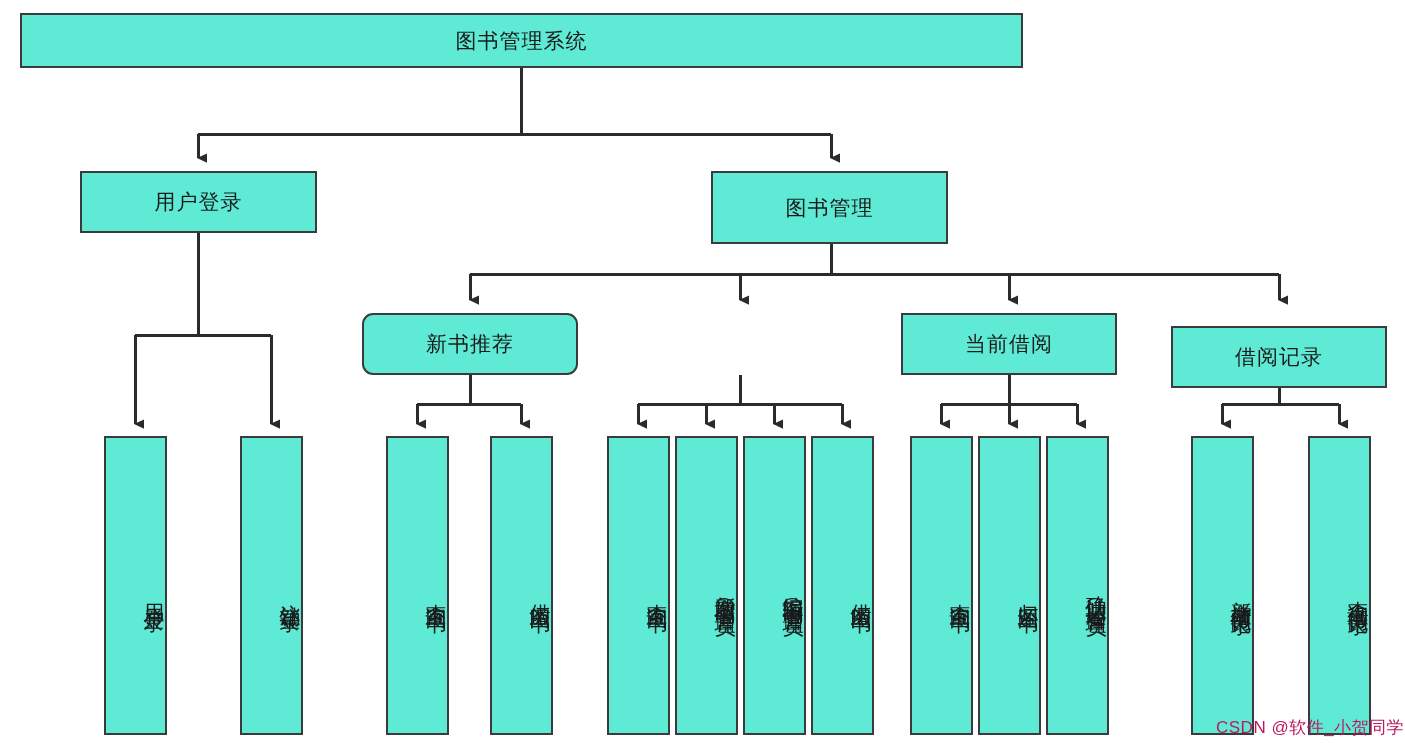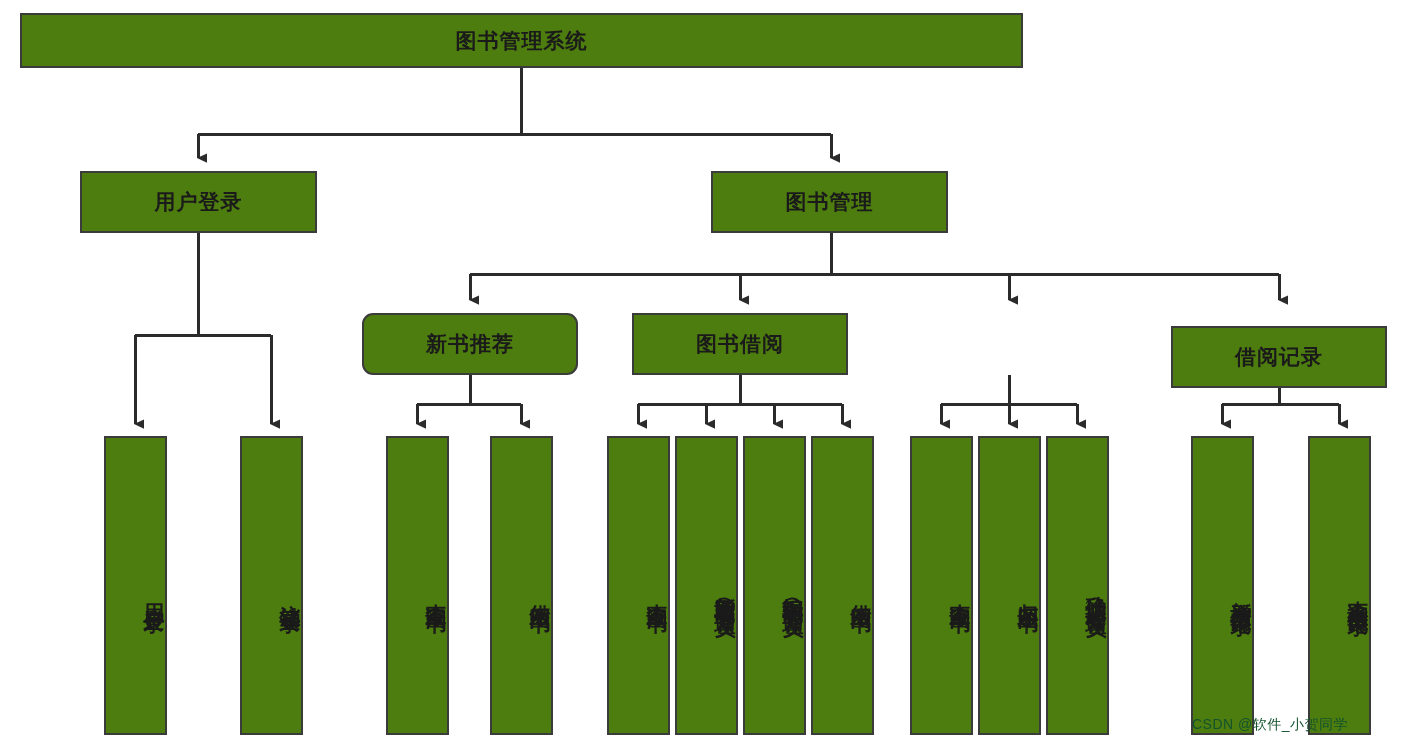--- a/index.html
+++ b/index.html
@@ -21,27 +21,26 @@
     position: absolute;
     left: 0;
     top: 0;
     width: 1405px;
     height: 747px;
     pointer-events: none;
   }
   .node {
     position: absolute;
     box-sizing: border-box;
-    background: #4d7c0f;
+    background: #5eead4;
     border: 2px solid #3b3b3b;
     display: flex;
     align-items: center;
     justify-content: center;
     color: #1a1a1a;
-    font-weight: bold;
   }
   .node.horiz {
     font-size: 21px;
     letter-spacing: 1px;
   }
   .node.vert {
     writing-mode: vertical-rl;
     text-orientation: upright;
     font-size: 21px;
     letter-spacing: 3px;
@@ -49,24 +48,25 @@
     justify-content: center;
     padding-top: 14px;
   }
   .node.vert .label {
     writing-mode: vertical-rl;
     text-orientation: upright;
     line-height: 1.05;
   }
   .watermark {
     position: absolute;
-    font-size: 14px;
-    color: #14532d;
+    font-size: 17px;
+    color: #be185d;
     white-space: nowrap;
     letter-spacing: 0.5px;
+    padding-left: 24px;
   }
 </style>
 </head>
 <body>
 
 <div id="canvas">
 
   <svg id="edges" viewBox="0 0 1405 747">
     <defs>
       <marker id="arrow" markerWidth="11" markerHeight="11" refX="5.2" refY="9.4" orient="auto" markerUnits="userSpaceOnUse">
@@ -117,29 +117,29 @@
     </g>
   </svg>
 
   <div class="node horiz" style="left:20px; top:13px; width:1003px; height:55px;">
     <span class="label">图书管理系统</span>
   </div>
 
   <div class="node horiz" style="left:80px; top:171px; width:237px; height:62px;">
     <span class="label">用户登录</span>
   </div>
-  <div class="node horiz" style="left:711px; top:171px; width:237px; height:62px;">
+  <div class="node horiz" style="left:711px; top:171px; width:237px; height:73px;">
     <span class="label">图书管理</span>
   </div>
 
   <div class="node horiz" style="left:362px; top:313px; width:216px; height:62px;border-radius:11px;">
     <span class="label">新书推荐</span>
   </div>
-  <div class="node horiz" style="left:632px; top:313px; width:216px; height:62px;">
-    <span class="label">图书借阅</span>
+  <div class="node horiz" style="left:901px; top:313px; width:216px; height:62px;">
+    <span class="label">当前借阅</span>
   </div>
   <div class="node horiz" style="left:1171px; top:326px; width:216px; height:62px;">
     <span class="label">借阅记录</span>
   </div>
 
   <div class="node vert" style="left:104px; top:436px; width:63px; height:299px;">
     <span class="label">用户登录</span>
   </div>
   <div class="node vert" style="left:240px; top:436px; width:63px; height:299px;">
     <span class="label">注销登录</span>

